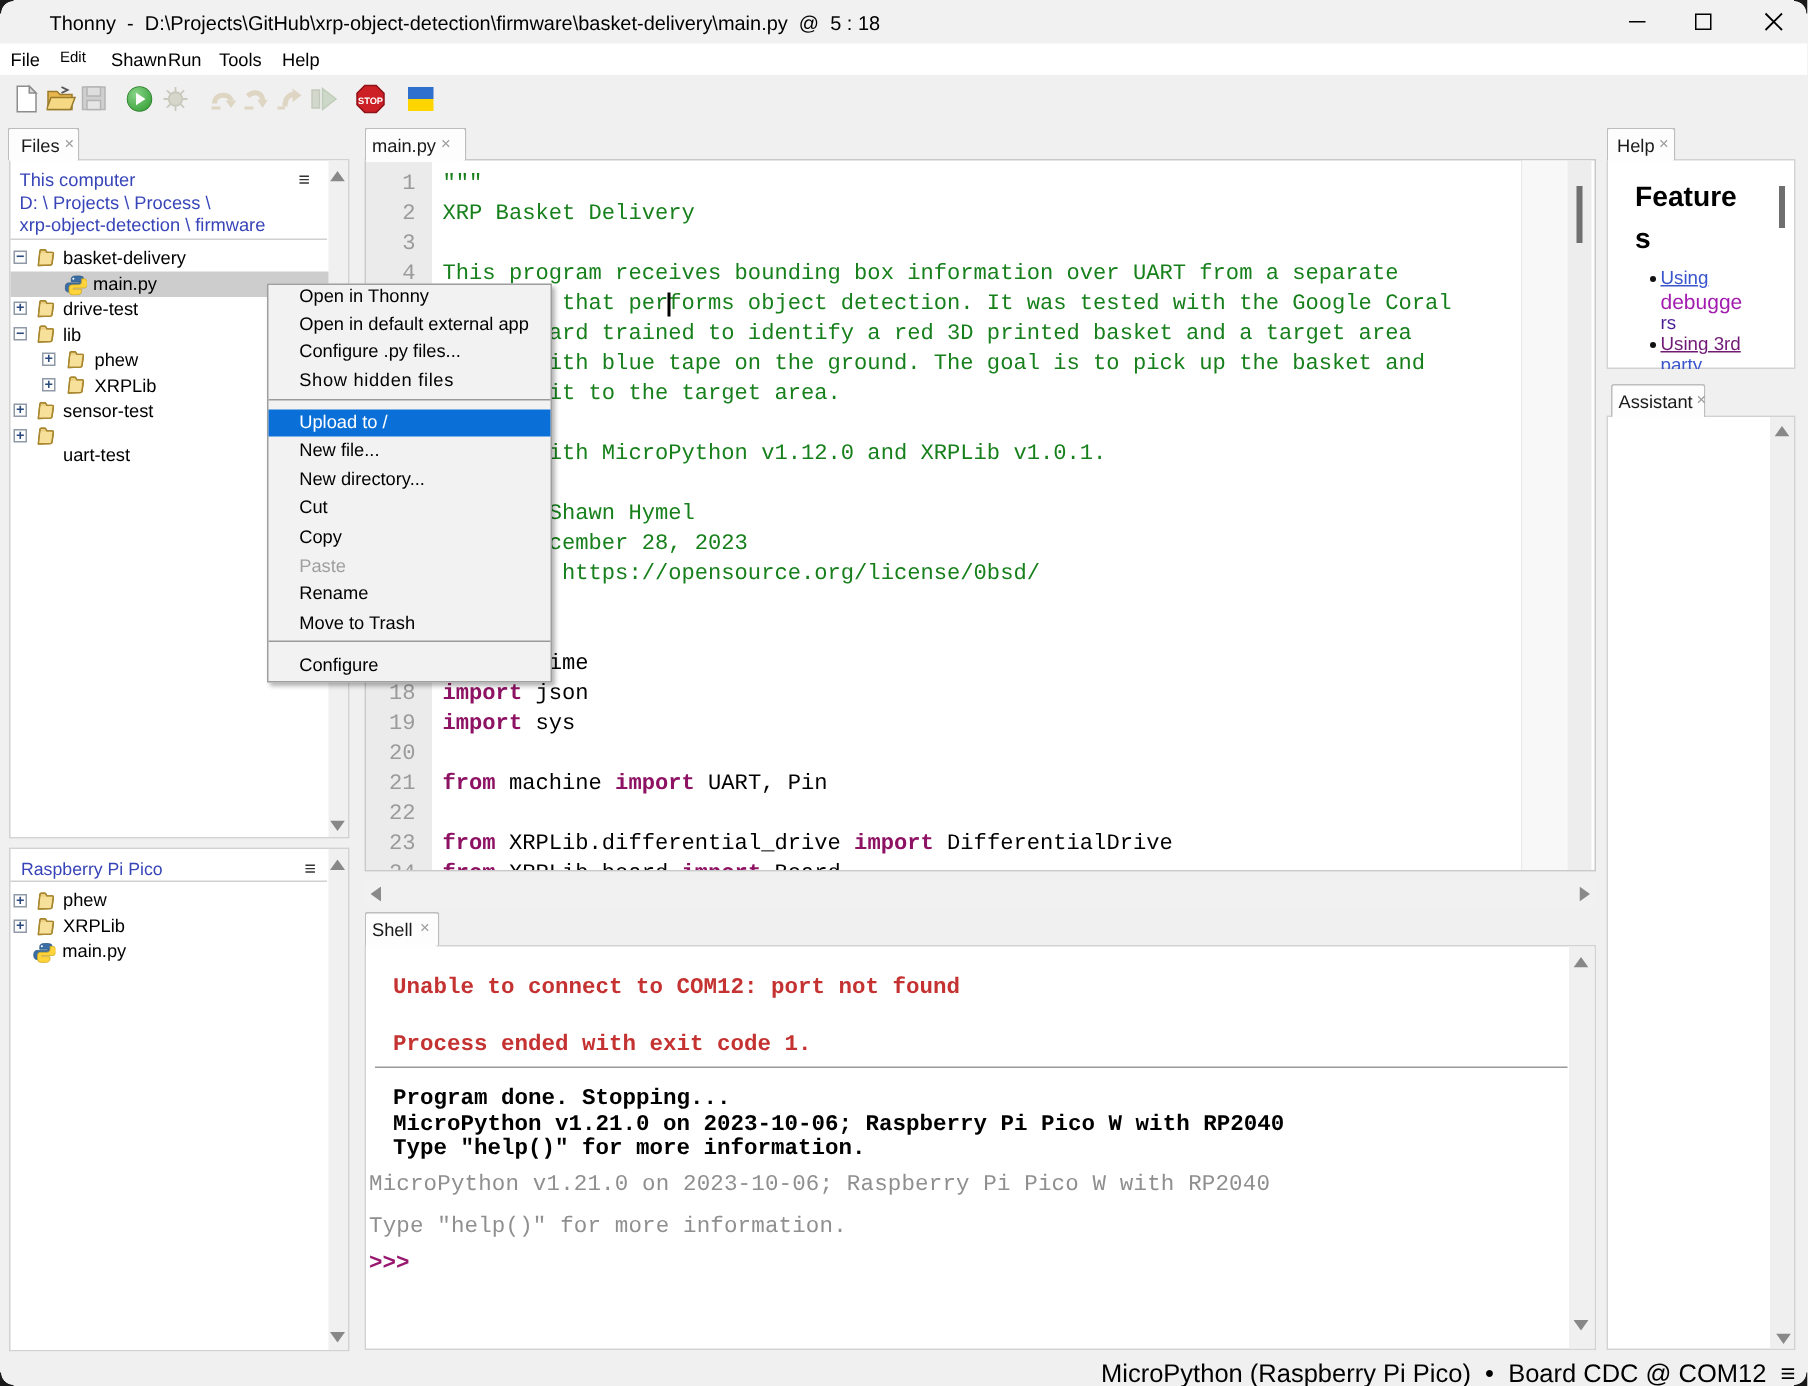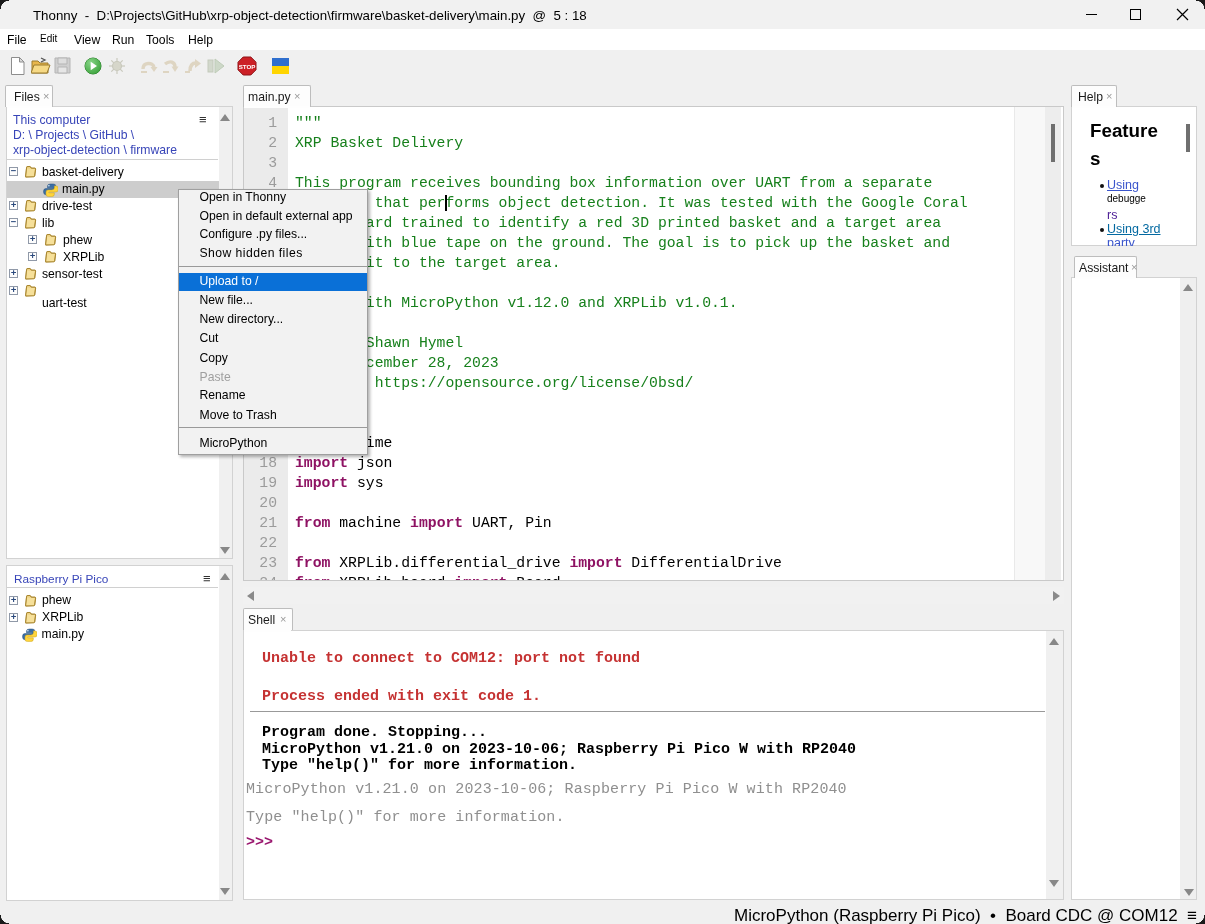--- a/index.html
+++ b/index.html
@@ -27,21 +27,21 @@
 <div class="abs" style="left:33px;top:8px;font-size:13.3px;color:#000;">Thonny&nbsp; - &nbsp;D:\Projects\GitHub\xrp-object-detection\firmware\basket-delivery\main.py&nbsp; @ &nbsp;5 : 18</div>
 <div class="abs" style="left:1086px;top:14px;width:11px;height:1px;background:#000;"></div>
 <div class="abs" style="left:1130px;top:9px;width:11px;height:11px;border:1.2px solid #000;"></div>
 <svg class="abs" style="left:1176px;top:8px;" width="13" height="13">
     <path d="M1 1 L12 12 M12 1 L1 12" stroke="#000" stroke-width="1.2"></path>
   </svg>
 
 <div class="abs" style="left:0;top:29px;width:1205px;height:21px;background:#ffffff;"></div>
 <div class="abs" style="left:7px;top:33px;font-size:12.2px;">File</div>
 <div class="abs" style="left:40px;top:33px;font-size:10px;">Edit</div>
-<div class="abs" style="left:74px;top:33px;font-size:12.2px;">View</div>
+<div class="abs" style="left:74px;top:33px;font-size:12.2px;">Shawn</div>
 <div class="abs" style="left:112px;top:33px;font-size:12.2px;">Run</div>
 <div class="abs" style="left:146px;top:33px;font-size:12.2px;">Tools</div>
 <div class="abs" style="left:188px;top:33px;font-size:12.2px;">Help</div>
 
 <svg class="abs" style="left:10px;top:56px;" width="16" height="20" viewBox="0 0 16 20">
   <path d="M1.5 1.5 h8 l4.5 4.5 v12.5 h-12.5 z" fill="#fff" stroke="#8d8d8d" stroke-width="1"></path>
   <path d="M9.5 1.5 v4.5 h4.5 z" fill="#dcdcdc" stroke="#8d8d8d" stroke-width="1"></path>
 </svg>
 <svg class="abs" style="left:31px;top:57px;" width="20" height="18" viewBox="0 0 20 18">
   <path d="M1 4 h6 l2 2 h8 v10 h-16 z" fill="#e8b64c" stroke="#9a7b2d" stroke-width="1"></path>
@@ -120,21 +120,21 @@
   <g id="uparrow">
         <path d="M5 0 L10 7 L0 7 z" fill="#888"></path>
       </g>
   <g id="dnarrow">
         <path d="M0 0 L10 0 L5 7 z" fill="#888"></path>
       </g>
 </defs>
   </svg>
 
 <div class="tree-txt blue" style="left:13px;top:113px;">This computer</div>
-<div class="tree-txt blue" style="left:13px;top:128px;">D: \ Projects \ GitHub \</div>
+<div class="tree-txt blue" style="left:13px;top:128px;">D: \ Projects \ Process \</div>
 <div class="tree-txt blue" style="left:13px;top:143px;">xrp-object-detection \ firmware</div>
 <div class="abs" style="left:199px;top:112px;font-size:13px;font-weight:bold;color:#333;">≡</div>
 <div class="abs" style="left:7px;top:159px;width:211px;height:1px;background:#d0d0d0;"></div>
 <div class="sbtrack" style="left:219px;top:107px;width:13px;height:451px;"></div>
 <svg class="abs" style="left:220px;top:114px" width="10" height="7">
     <use href="#uparrow"></use>
   </svg>
 <svg class="abs" style="left:220px;top:547px" width="10" height="7">
     <use href="#dnarrow"></use>
   </svg>
@@ -303,24 +303,24 @@
 <div class="tab" style="left:1071px;top:85px;width:46px;height:22px;">
   <span style="position:absolute;left:6px;top:4px;">Help</span>
     <span class="x" style="position:absolute;left:34px;top:4px;">×</span>
 </div>
 <div class="panel" style="left:1071px;top:106px;width:126px;height:140px;"></div>
 <div class="tabfix" style="left:1072px;top:106px;width:43px;height:2px;"></div>
 <div class="abs" style="left:1090px;top:120px;font-size:18.8px;font-weight:bold;">Feature</div>
 <div class="abs" style="left:1090px;top:148px;font-size:18.8px;font-weight:bold;">s</div>
 <div class="abs" style="left:1100px;top:184px;width:4px;height:4px;border-radius:50%;background:#111;"></div>
 <div class="abs" style="left:1107px;top:178px;font-size:12.5px;color:#3a55cc;text-decoration:underline;">Using</div>
-<div class="abs" style="left:1107px;top:193px;font-size:10px;color:#000000;">debugge</div>
+<div class="abs" style="left:1107px;top:193px;font-size:14px;color:#a21caf;">debugge</div>
 <div class="abs" style="left:1107px;top:207.5px;font-size:12.5px;color:#4c1d95;">rs</div>
 <div class="abs" style="left:1100px;top:228px;width:4px;height:4px;border-radius:50%;background:#111;"></div>
-<div class="abs" style="left:1107px;top:222px;font-size:12.5px;color:#0369a1;text-decoration:underline;">Using 3rd</div>
+<div class="abs" style="left:1107px;top:222px;font-size:12.5px;color:#701a75;text-decoration:underline;">Using 3rd</div>
 <div class="abs" style="left:1107px;top:235.5px;width:60px;height:10px;overflow:hidden;font-size:12.5px;color:#3a55cc;text-decoration:underline;">party</div>
 <div class="abs" style="left:1186px;top:124px;width:3.5px;height:28px;background:#6f6f6f;"></div>
 
 <div class="tab" style="left:1074px;top:256px;width:63px;height:22px;">
   <span style="position:absolute;left:4px;top:4px;">Assistant</span>
     <span class="x" style="position:absolute;left:56px;top:4px;">×</span>
 </div>
 <div class="panel" style="left:1071px;top:277px;width:126px;height:623px;"></div>
 <div class="tabfix" style="left:1075px;top:277px;width:60px;height:2px;"></div>
 <div class="sbtrack" style="left:1180px;top:278px;width:16px;height:621px;background:#efefef;"></div>
@@ -343,18 +343,18 @@
 <div class="abs" style="left:178.5px;top:272.5px;width:188px;height:18px;background:#0a70d7;"></div>
 <div class="mitem" style="left:199.5px;top:274px;color:#fff;">Upload to /</div>
 <div class="mitem" style="left:199.5px;top:292.5px;">New file...</div>
 <div class="mitem" style="left:199.5px;top:311.5px;">New directory...</div>
 <div class="mitem" style="left:199.5px;top:331px;">Cut</div>
 <div class="mitem" style="left:199.5px;top:350.5px;">Copy</div>
 <div class="mitem" style="left:199.5px;top:369.5px;color:#9f9f9f;">Paste</div>
 <div class="mitem" style="left:199.5px;top:388px;">Rename</div>
 <div class="mitem" style="left:199.5px;top:407.5px;">Move to Trash</div>
 <div class="abs" style="left:178.5px;top:427px;width:188px;height:1px;background:#9a9a9a;"></div>
-<div class="mitem" style="left:199.5px;top:435.5px;">MicroPython</div>
+<div class="mitem" style="left:199.5px;top:435.5px;">Configure</div>
 
 <div class="abs" style="left:0;top:0;width:9px;height:9px;background:radial-gradient(circle at 9px 9px, rgba(0,0,0,0) 8px, #1a1a1a 8.5px);"></div>
 <div class="abs" style="left:1196px;top:0;width:9px;height:9px;background:radial-gradient(circle at 0 9px, rgba(0,0,0,0) 8px, #1a1a1a 8.5px);"></div>
 <div class="abs" style="left:0;top:915px;width:9px;height:9px;background:radial-gradient(circle at 9px 0, rgba(0,0,0,0) 8px, #1a1a1a 8.5px);"></div>
 <div class="abs" style="left:1196px;top:915px;width:9px;height:9px;background:radial-gradient(circle at 0 0, rgba(0,0,0,0) 8px, #1a1a1a 8.5px);"></div>
 
 </body></html>

